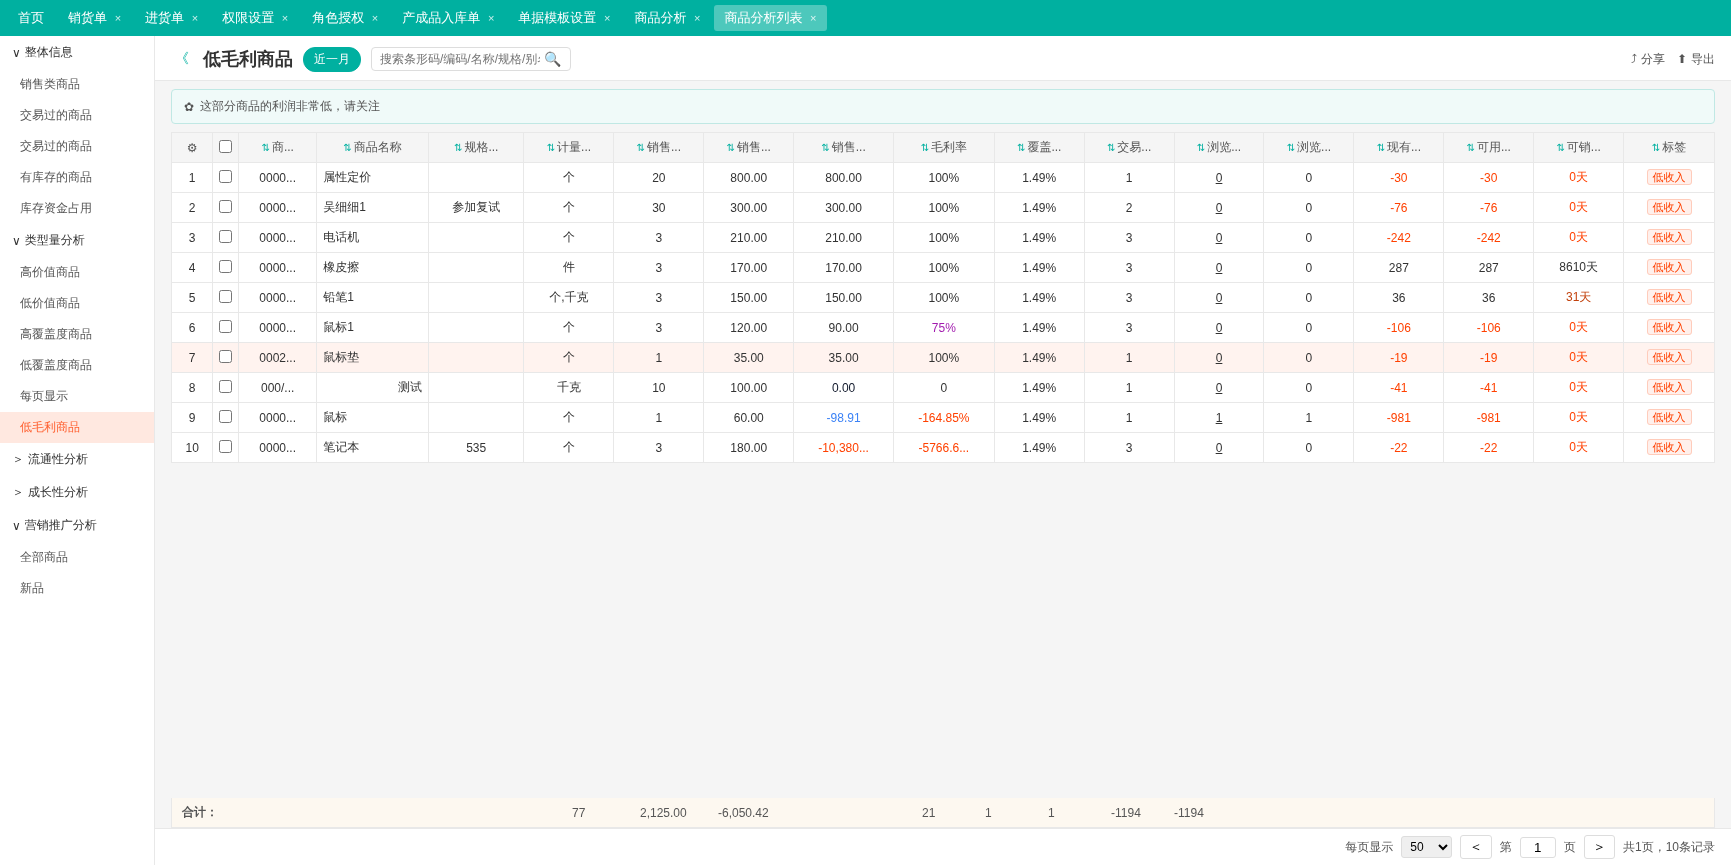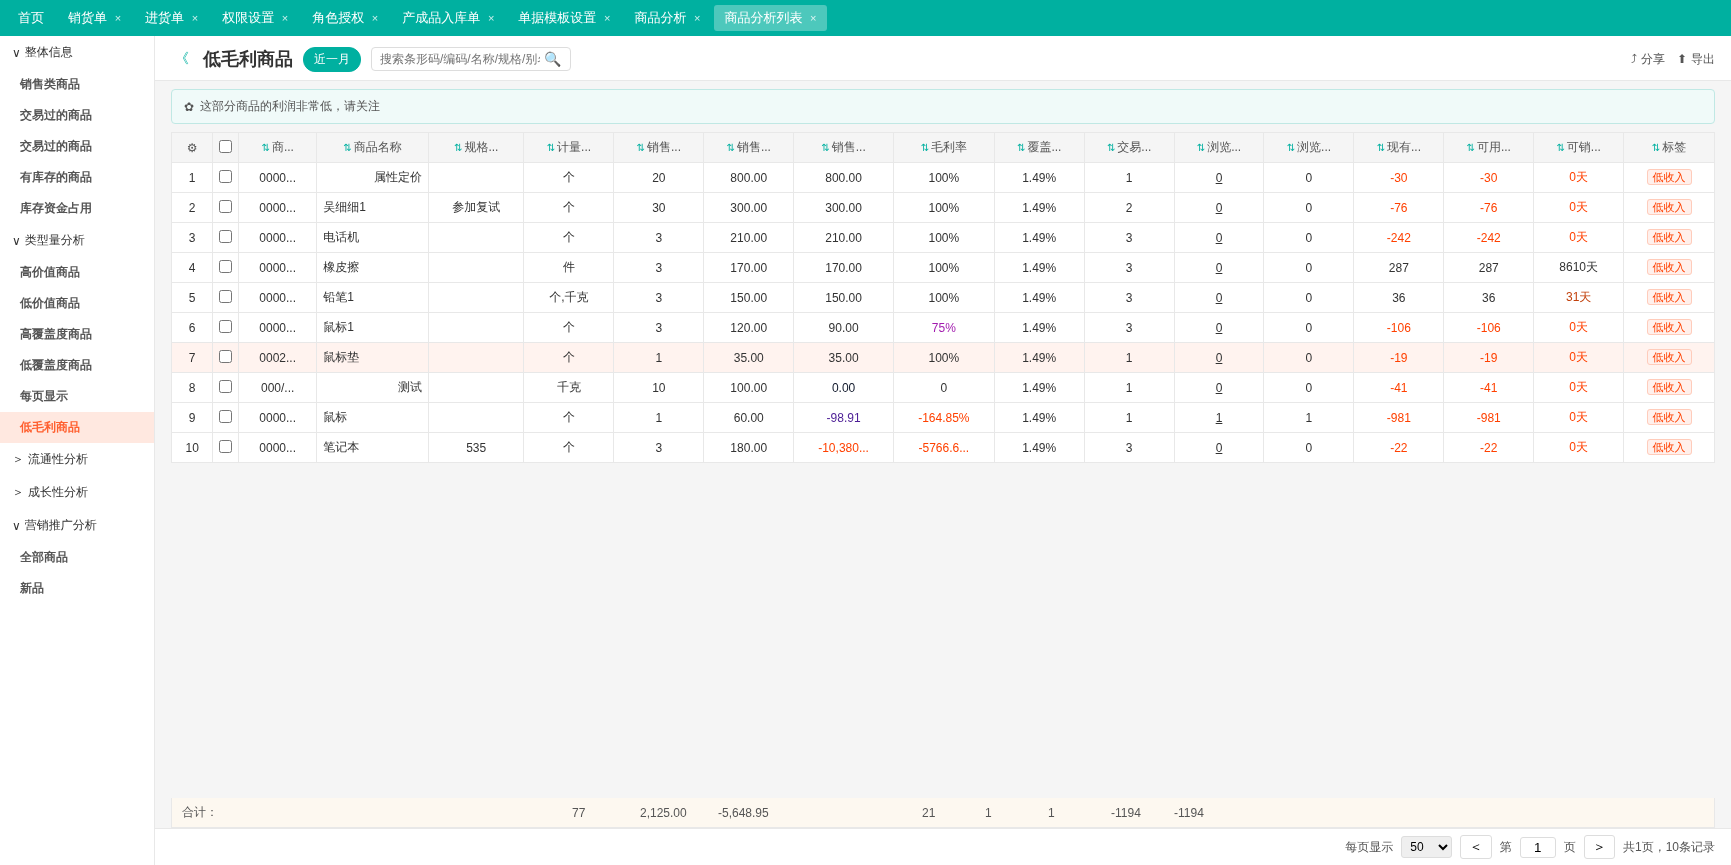--- a/index.html
+++ b/index.html
@@ -46,21 +46,20 @@
       cursor: pointer;
       color: #333;
       font-size: 12px;
       gap: 4px;
     }
     .sidebar-item {
       padding: 7px 12px 7px 20px;
       cursor: pointer;
       color: #555;
       font-size: 12px;
-      font-weight: bold;
     }
     .sidebar-item.active { background: #ffe8e0; color: #ff6030; }
 
     
     .content {
       flex: 1;
       display: flex;
       flex-direction: column;
       overflow: hidden;
       background: #f5f5f5;
@@ -184,21 +183,21 @@
       border: 1px solid #e8e8e8;
       border-top: none;
       padding: 6px 10px;
       display: flex;
       align-items: center;
       gap: 8px;
       font-size: 12px;
       color: #555;
       margin: 0 16px;
     }
-    .footer-label { font-weight: normal; }
+    .footer-label { font-weight: bold; }
 
     
     .pagination-bar {
       display: flex;
       align-items: center;
       justify-content: flex-end;
       padding: 6px 16px;
       background: #fff;
       border-top: 1px solid #e8e8e8;
       gap: 8px;
@@ -342,21 +341,21 @@
             <th><span class="th-icon">⇅</span>可用...</th>
             <th><span class="th-icon">⇅</span>可销...</th>
             <th><span class="th-icon">⇅</span>标签</th>
           </tr>
         </thead>
         <tbody id="table-body">
         <tr>
       <td>1</td>
       <td class="checkbox-cell"><input type="checkbox" style=""></td>
       <td>0000...</td>
-      <td style="text-align:right;cursor:pointer;color:#333;">属性定价</td>
+      <td style="text-align:left;cursor:pointer;color:#333;">属性定价</td>
       <td></td>
       <td>个</td>
       <td>20</td>
       <td>800.00</td>
       <td style="color:#333">800.00</td>
       <td style="color:#333">100%</td>
       <td>1.49%</td>
       <td>1</td>
       <td><span class="underline-link">0</span></td>
       <td>0</td>
@@ -507,21 +506,21 @@
     </tr>
             <tr>
       <td>9</td>
       <td class="checkbox-cell"><input type="checkbox" style=""></td>
       <td>0000...</td>
       <td style="text-align:left;cursor:pointer;color:#333;">鼠标</td>
       <td></td>
       <td>个</td>
       <td>1</td>
       <td>60.00</td>
-      <td style="color:#4c1d95">-98.91</td>
+      <td style="color:#3b82f6">-98.91</td>
       <td style="color:#ff4000">-164.85%</td>
       <td>1.49%</td>
       <td>1</td>
       <td><span class="underline-link">1</span></td>
       <td>1</td>
       <td style="color:#ff4000">-981</td>
       <td style="color:#ff4000">-981</td>
       <td style="color:#ff4000">0天</td>
       <td><span class="tag-low-income">低收入</span></td>
     </tr>
@@ -552,21 +551,21 @@
     <div class="table-footer">
       <span class="footer-label">合计：</span>
       <span style="flex:0 0 24px"></span>
       <span style="flex:0 0 24px"></span>
       <span style="flex:0 0 60px"></span>
       <span style="flex:0 0 80px"></span>
       <span style="flex:0 0 50px"></span>
       <span style="flex:0 0 60px"></span>
       <span style="flex:0 0 60px">77</span>
       <span style="flex:0 0 70px">2,125.00</span>
-      <span style="flex:0 0 70px">-5,648.95</span>
+      <span style="flex:0 0 70px">-6,050.42</span>
       <span style="flex:0 0 55px"></span>
       <span style="flex:0 0 55px"></span>
       <span style="flex:0 0 55px">21</span>
       <span style="flex:0 0 55px">1</span>
       <span style="flex:0 0 55px">1</span>
       <span style="flex:0 0 55px">-1194</span>
       <span style="flex:0 0 55px">-1194</span>
     </div>
 
     <div class="pagination-bar">

